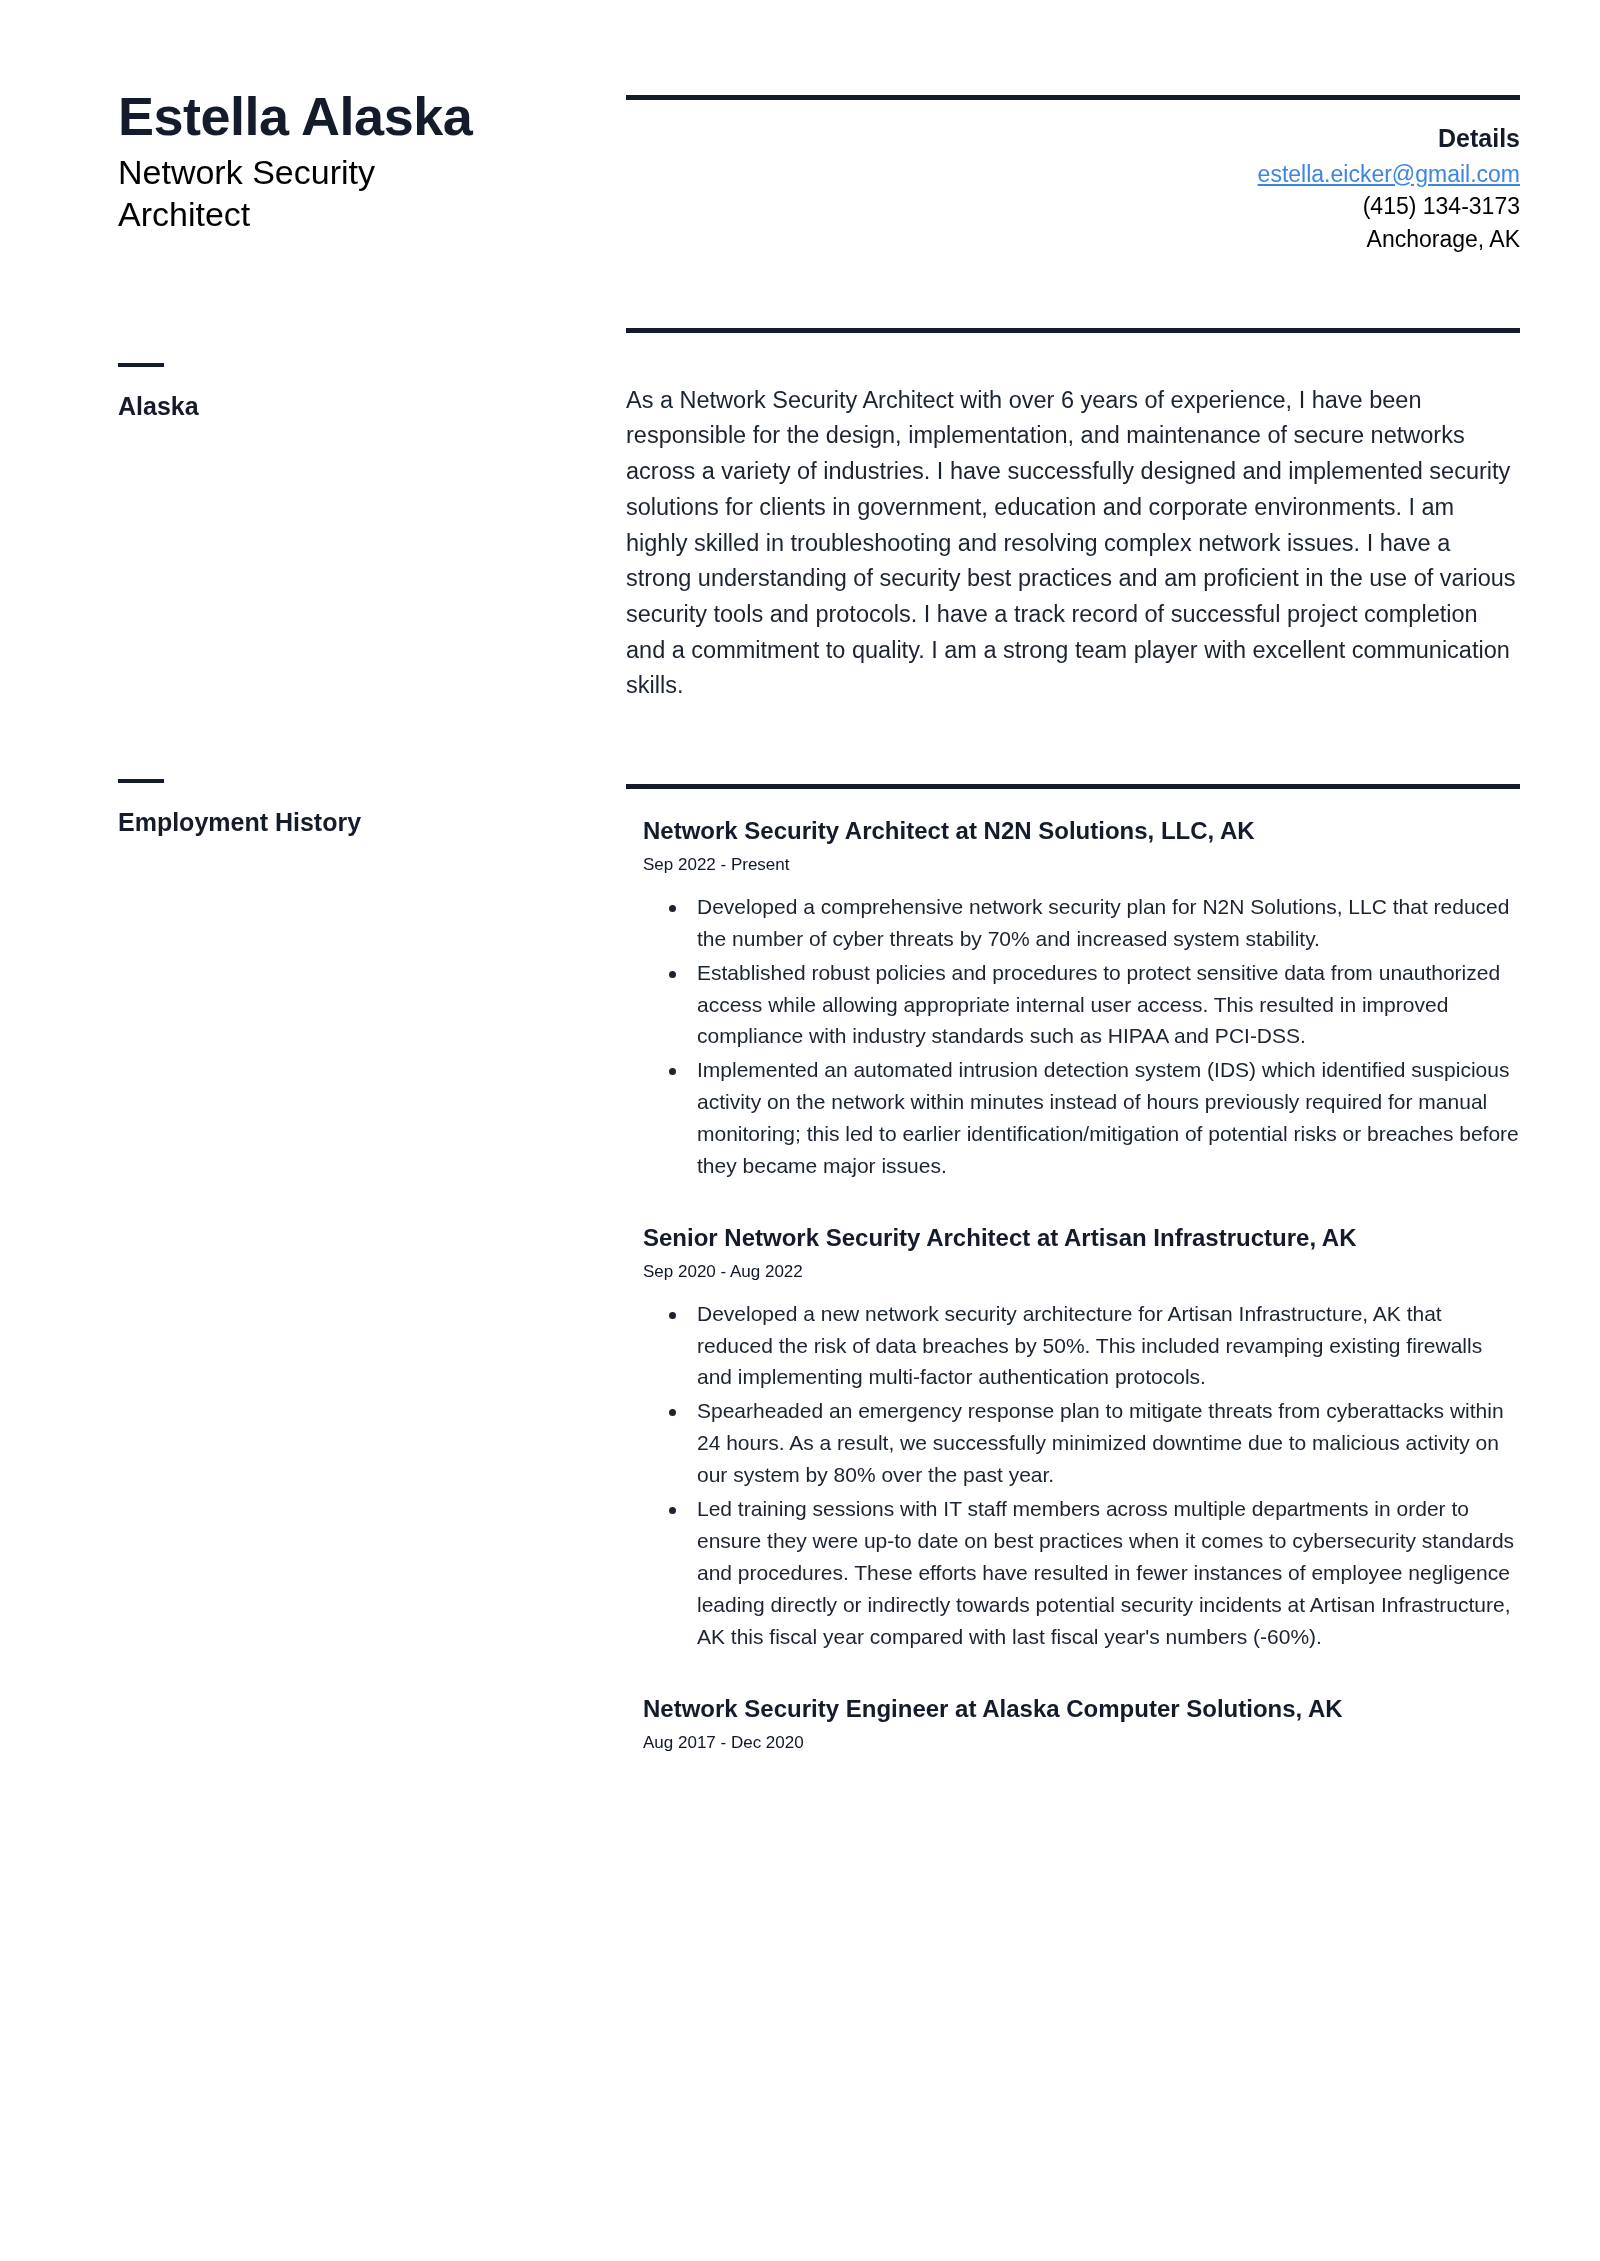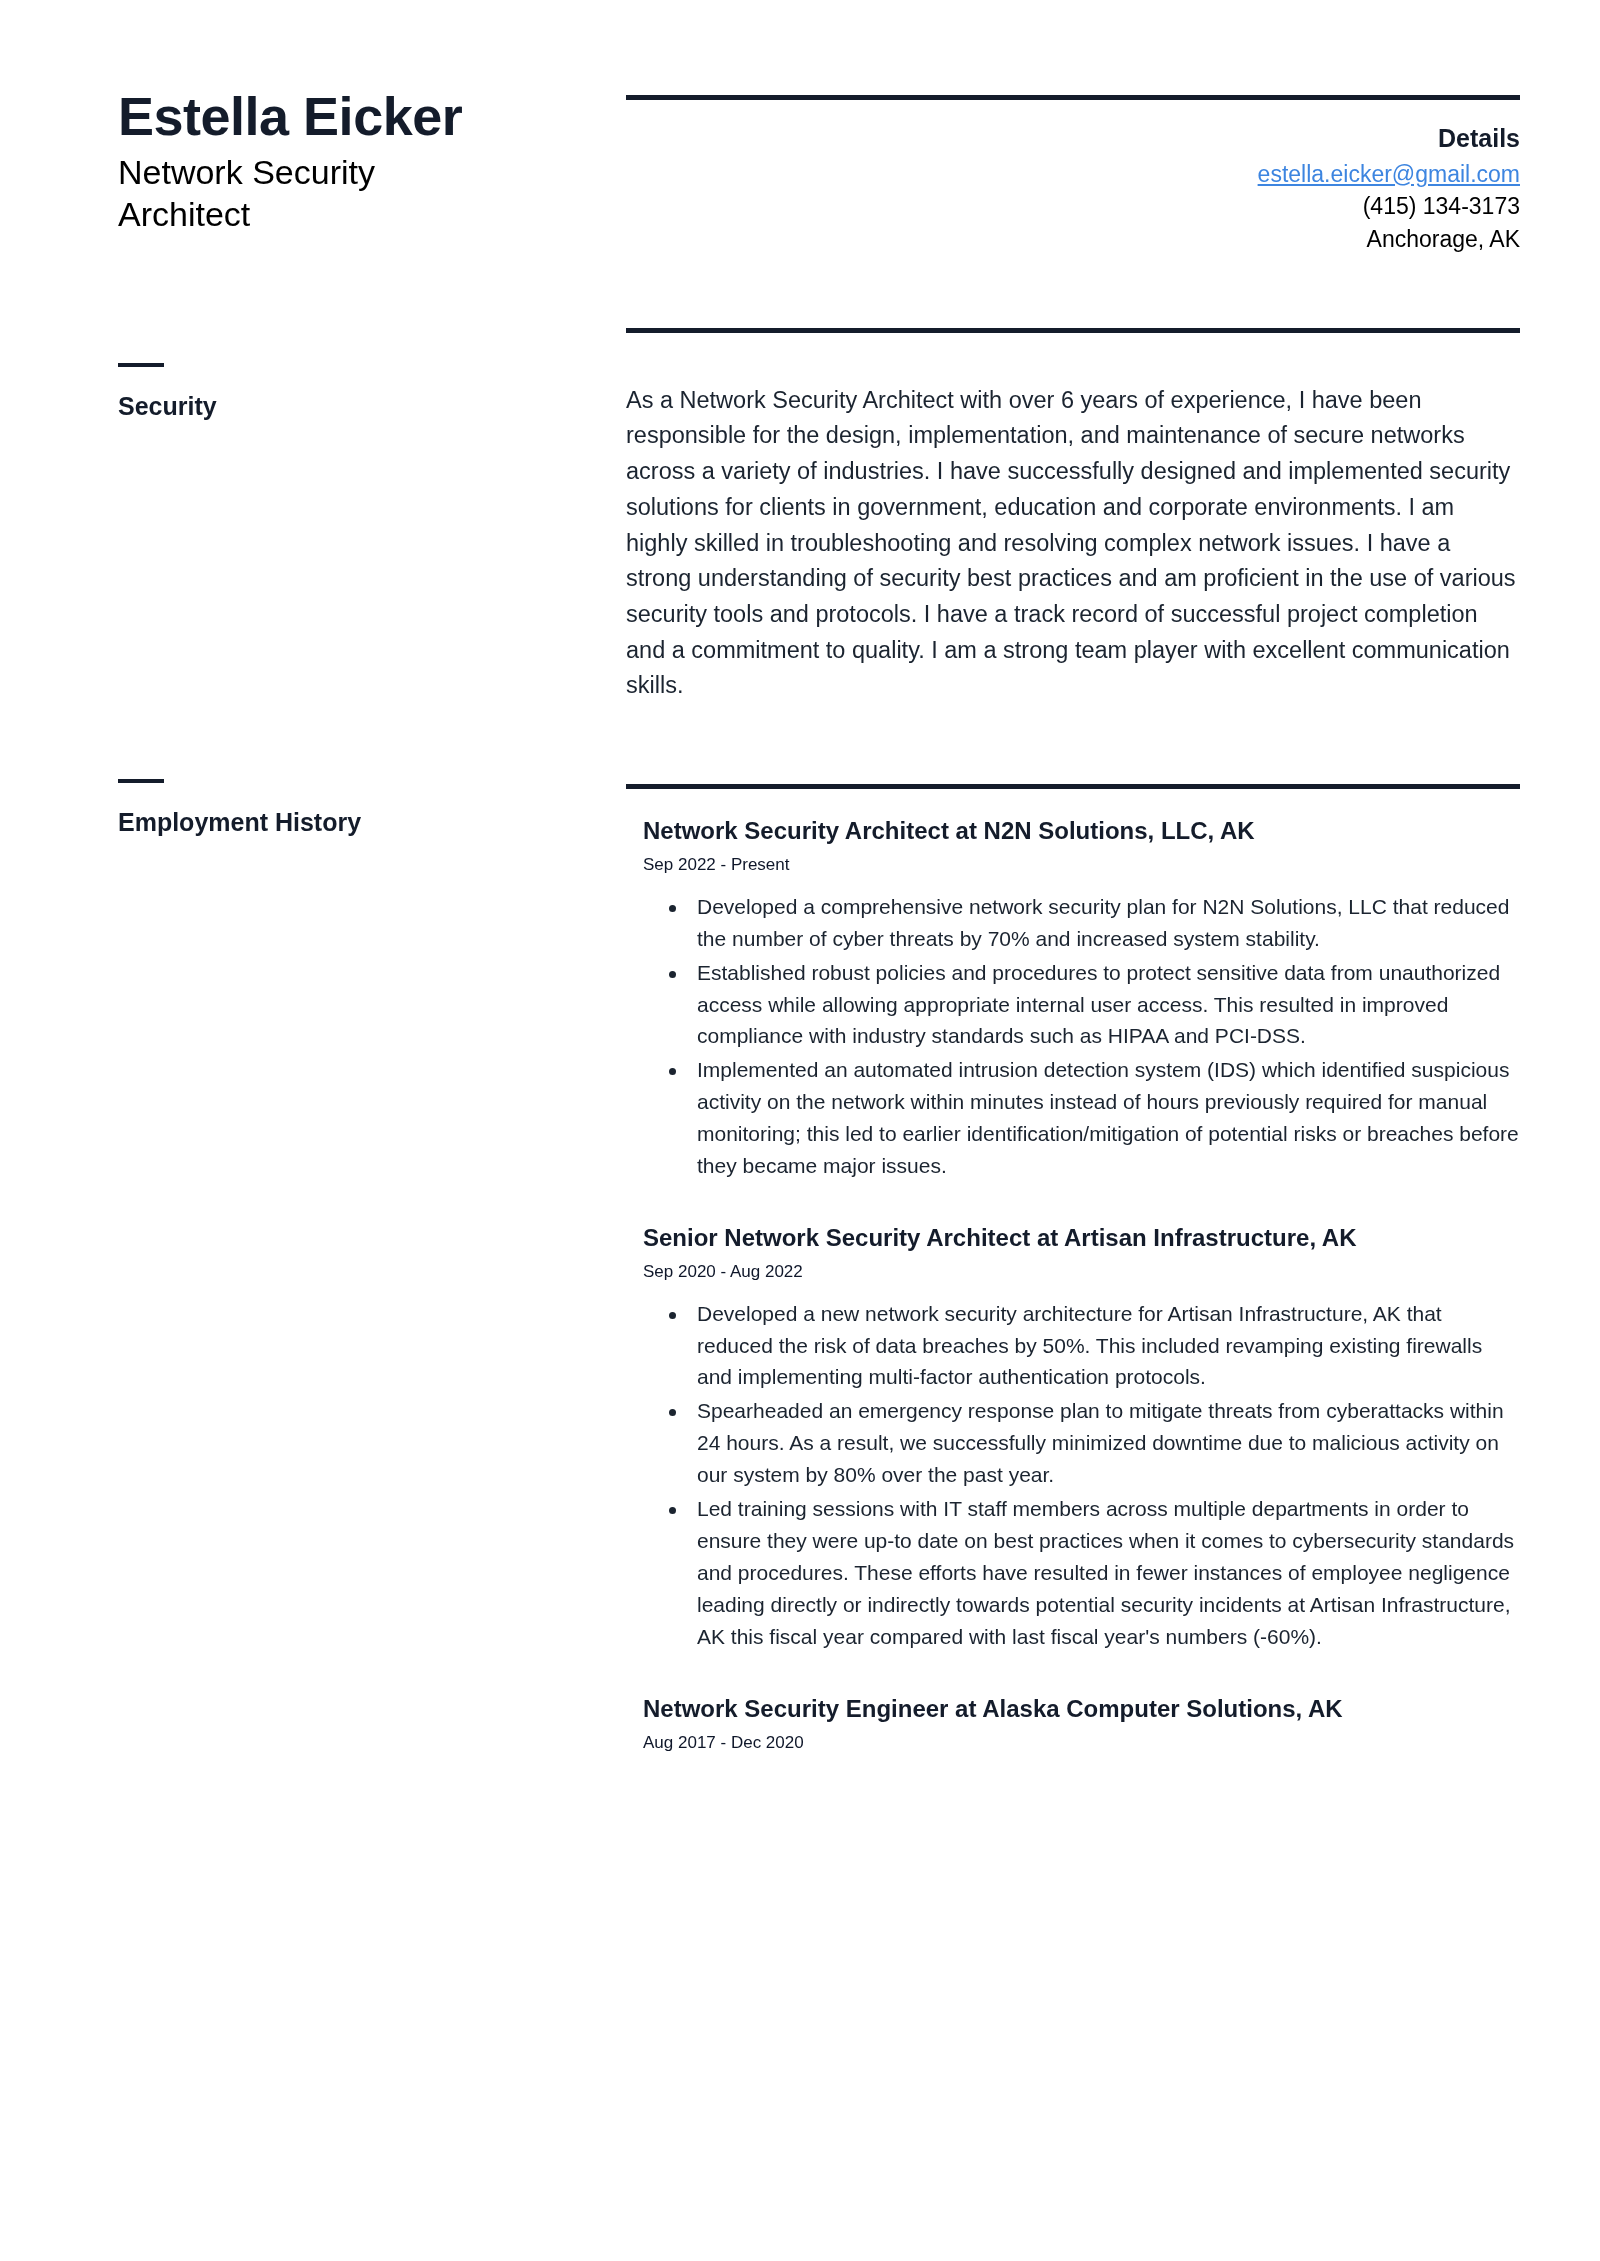--- a/index.html
+++ b/index.html
@@ -173,27 +173,27 @@
 </style>
 </head>
 <body>
 
 <div class="page">
   <div class="resume-grid">
 
     <div class="left-col">
 
       <div class="name-block">
-        <h1 class="full-name">Estella Eicker</h1>
+        <h1 class="full-name">Estella Alaska</h1>
         <div class="job-role">Network Security Architect</div>
       </div>
 
       <div class="side-section side-profile">
         <div class="side-rule"></div>
-        <h2 class="side-heading">Security</h2>
+        <h2 class="side-heading">Alaska</h2>
       </div>
 
       <div class="side-section side-employment">
         <div class="side-rule"></div>
         <h2 class="side-heading">Employment History</h2>
       </div>
 
     </div>
 
     <div class="right-col">

